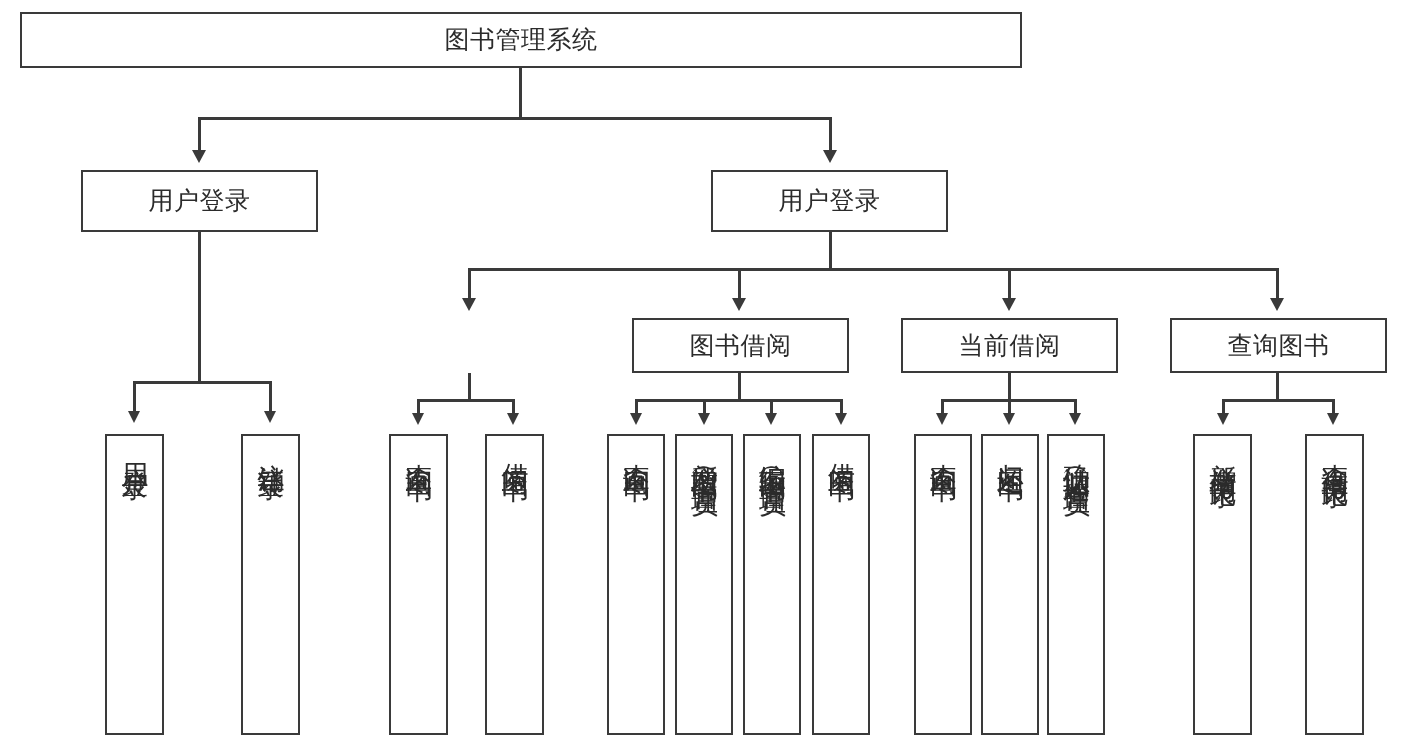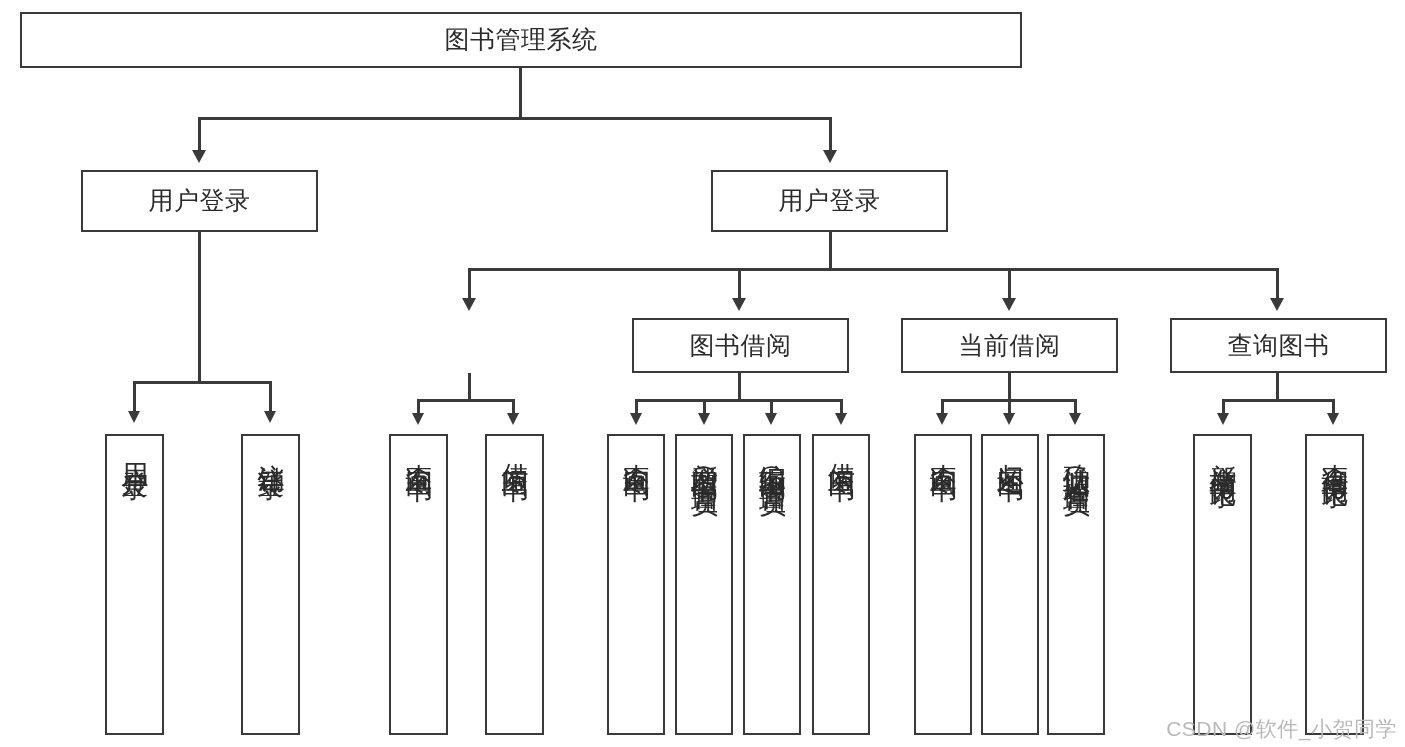--- a/index.html
+++ b/index.html
@@ -212,15 +212,14 @@
     <span class="label">确认归还（管理员）</span>
   </div>
 
   <div class="node v" style="left:1193px;top:434px;width:59px;height:301px;">
     <span class="label">新增借阅记录</span>
   </div>
   <div class="node v" style="left:1305px;top:434px;width:59px;height:301px;">
     <span class="label">查询借阅记录</span>
   </div>
 
-  <div id="watermark">CSDN @软件_小贺同学</div>
 
 </div>
 
 </body></html>

